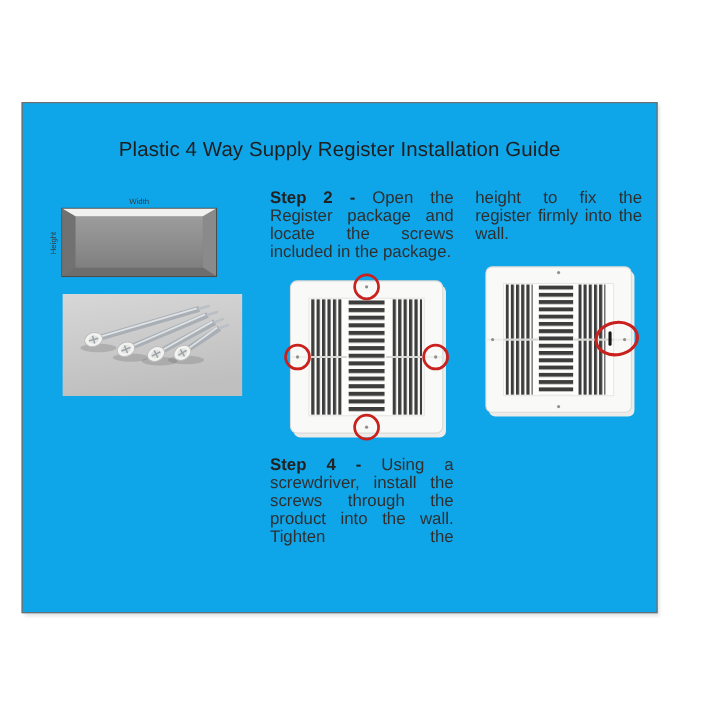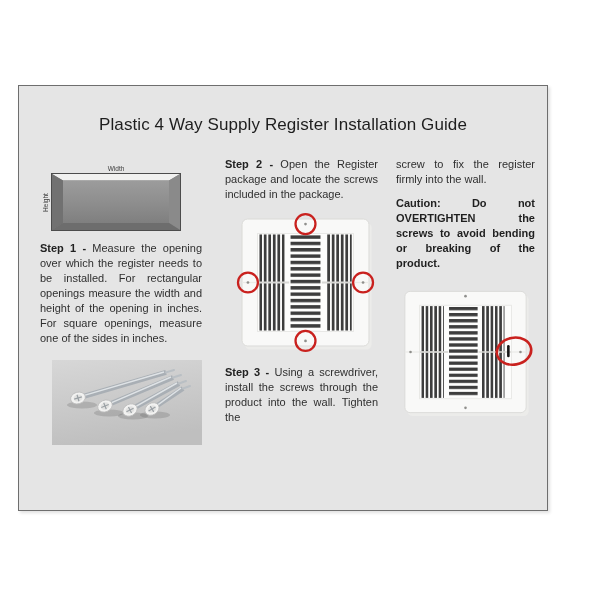--- a/index.html
+++ b/index.html
@@ -3,36 +3,36 @@
 <meta charset="utf-8">
 <style>
   html,body { margin:0; padding:0; }
   body {
     width:600px; height:600px; background:#ffffff; overflow:hidden; position:relative;
     font-family:"Liberation Sans", sans-serif; color:#303030;
     -webkit-font-smoothing:antialiased;
   }
   .sheet {
     position:absolute; left:18px; top:85px; width:530px; height:426px;
-    background:#e5e5e5; border:1px solid #6e6e6e;
+    background:#0ea5e9; border:1px solid #6e6e6e;
     box-shadow:2px 2px 3px rgba(0,0,0,0.12);
     box-sizing:border-box;
   }
   .title {
     margin:29px 0 0 0; text-align:center; font-size:17px; font-weight:400;
     color:#1e1e1e; letter-spacing:0.1px;
   }
   .columns { display:flex; align-items:stretch; margin:18px 14px 0 21px; }
   .col { box-sizing:border-box; }
   .col-left  { width:175px; padding-right:12px; }
   .col-mid   { width:178px; padding-left:11px; padding-right:5px; }
   .col-right { width:172px; padding-left:13px; }
   .vdiv { width:1px; background:#8f8f8f; }
   p.step {
-    margin:0; font-size:11px; line-height:15px; text-align:justify; color:#2f2f2f;
+    margin:0; font-size:14px; line-height:15px; text-align:justify; color:#2f2f2f;
   }
   p.step b { font-weight:bold; color:#222; }
   p.caution { font-weight:bold; color:#1f1f1f; }
   .justify-last { text-align-last:justify; }
   
   .diagram-wrap { margin-top:12px; }
   .width-label {
     margin-left:11px; width:130px; text-align:center; font-size:6.5px; color:#3a3a3a;
   }
   .diagram-row { display:flex; margin-top:1px; }
@@ -76,21 +76,20 @@
             <rect x="0.5" y="0.5" width="129" height="57" fill="#7d7d7d" stroke="#4c4c4c"></rect>
             <polygon points="1,1 129,1 118,7.5 12,7.5" fill="#f1f1f0"></polygon>
             <polygon points="1,1 12,7.5 12,50 1,57" fill="#717171"></polygon>
             <polygon points="129,1 118,7.5 118,50 129,57" fill="#8a8a8a"></polygon>
             <polygon points="1,57 12,50 118,50 129,57" fill="#6d6d6d"></polygon>
             <rect x="12" y="7.5" width="106" height="42.5" fill="url(#odg)"></rect>
           </svg>
         </div>
       </div>
 
-      <p class="step step1-text"><b>Step 1 -</b> <span>Measure the opening over which the register needs to be installed. For rectangular openings measure the width and height of the opening in inches. For square openings, measure one of the sides in inches.</span></p>
 
       <div class="screws-fig">
         <svg viewBox="0 0 150 85" width="150" height="85">
           <defs>
             <linearGradient id="sbg" x1="0" y1="0" x2="0.25" y2="1">
               <stop offset="0" stop-color="#d7d7d7"></stop>
               <stop offset="1" stop-color="#bfbfbf"></stop>
             </linearGradient>
           </defs>
           <rect width="150" height="85" fill="url(#sbg)"></rect>
@@ -188,29 +187,28 @@
           <g fill="none" stroke-width="2.5">
             <circle cx="80" cy="17.5" r="11" stroke="#c9211e"></circle>
             <circle cx="16.5" cy="82" r="11" stroke="#c9211e"></circle>
             <circle cx="143.5" cy="82" r="11" stroke="#c9211e"></circle>
             <circle cx="80" cy="146.5" r="11" stroke="#c9211e"></circle>
           </g>
         </svg>
       </div>
 
 
-      <p class="step step4-text justify-last"><b>Step 3 -</b> <span>Using a screwdriver, install the screws through the product into the wall. Tighten the</span></p>
+      <p class="step step4-text justify-last"><b>Step 4 -</b> <span>Using a screwdriver, install the screws through the product into the wall. Tighten the</span></p>
     </div>
 
     <div class="vdiv"></div>
 
     <div class="col col-right">
-      <p class="step p-first">screw to fix the register firmly into the wall.</p>
-
-      <p class="step caution p-caution"><b>Caution:</b> <span>Do not OVERTIGHTEN the screws to avoid bending or breaking of the product.</span></p>
+      <p class="step p-first">height to fix the register firmly into the wall.</p>
+
 
       <div class="reg-fig-right">
         <svg viewBox="0 0 160 164" width="139" height="142">
           <defs>
             <pattern id="vbarsB" width="5" height="4" patternUnits="userSpaceOnUse" patternTransform="translate(29 0)">
               <rect width="3" height="4" fill="#3d3d3d"></rect>
             </pattern>
             <pattern id="hbarsB" width="4" height="7" patternUnits="userSpaceOnUse" patternTransform="translate(0 30)">
               <rect width="4" height="3.8" fill="#3d3d3d"></rect>
             </pattern>

